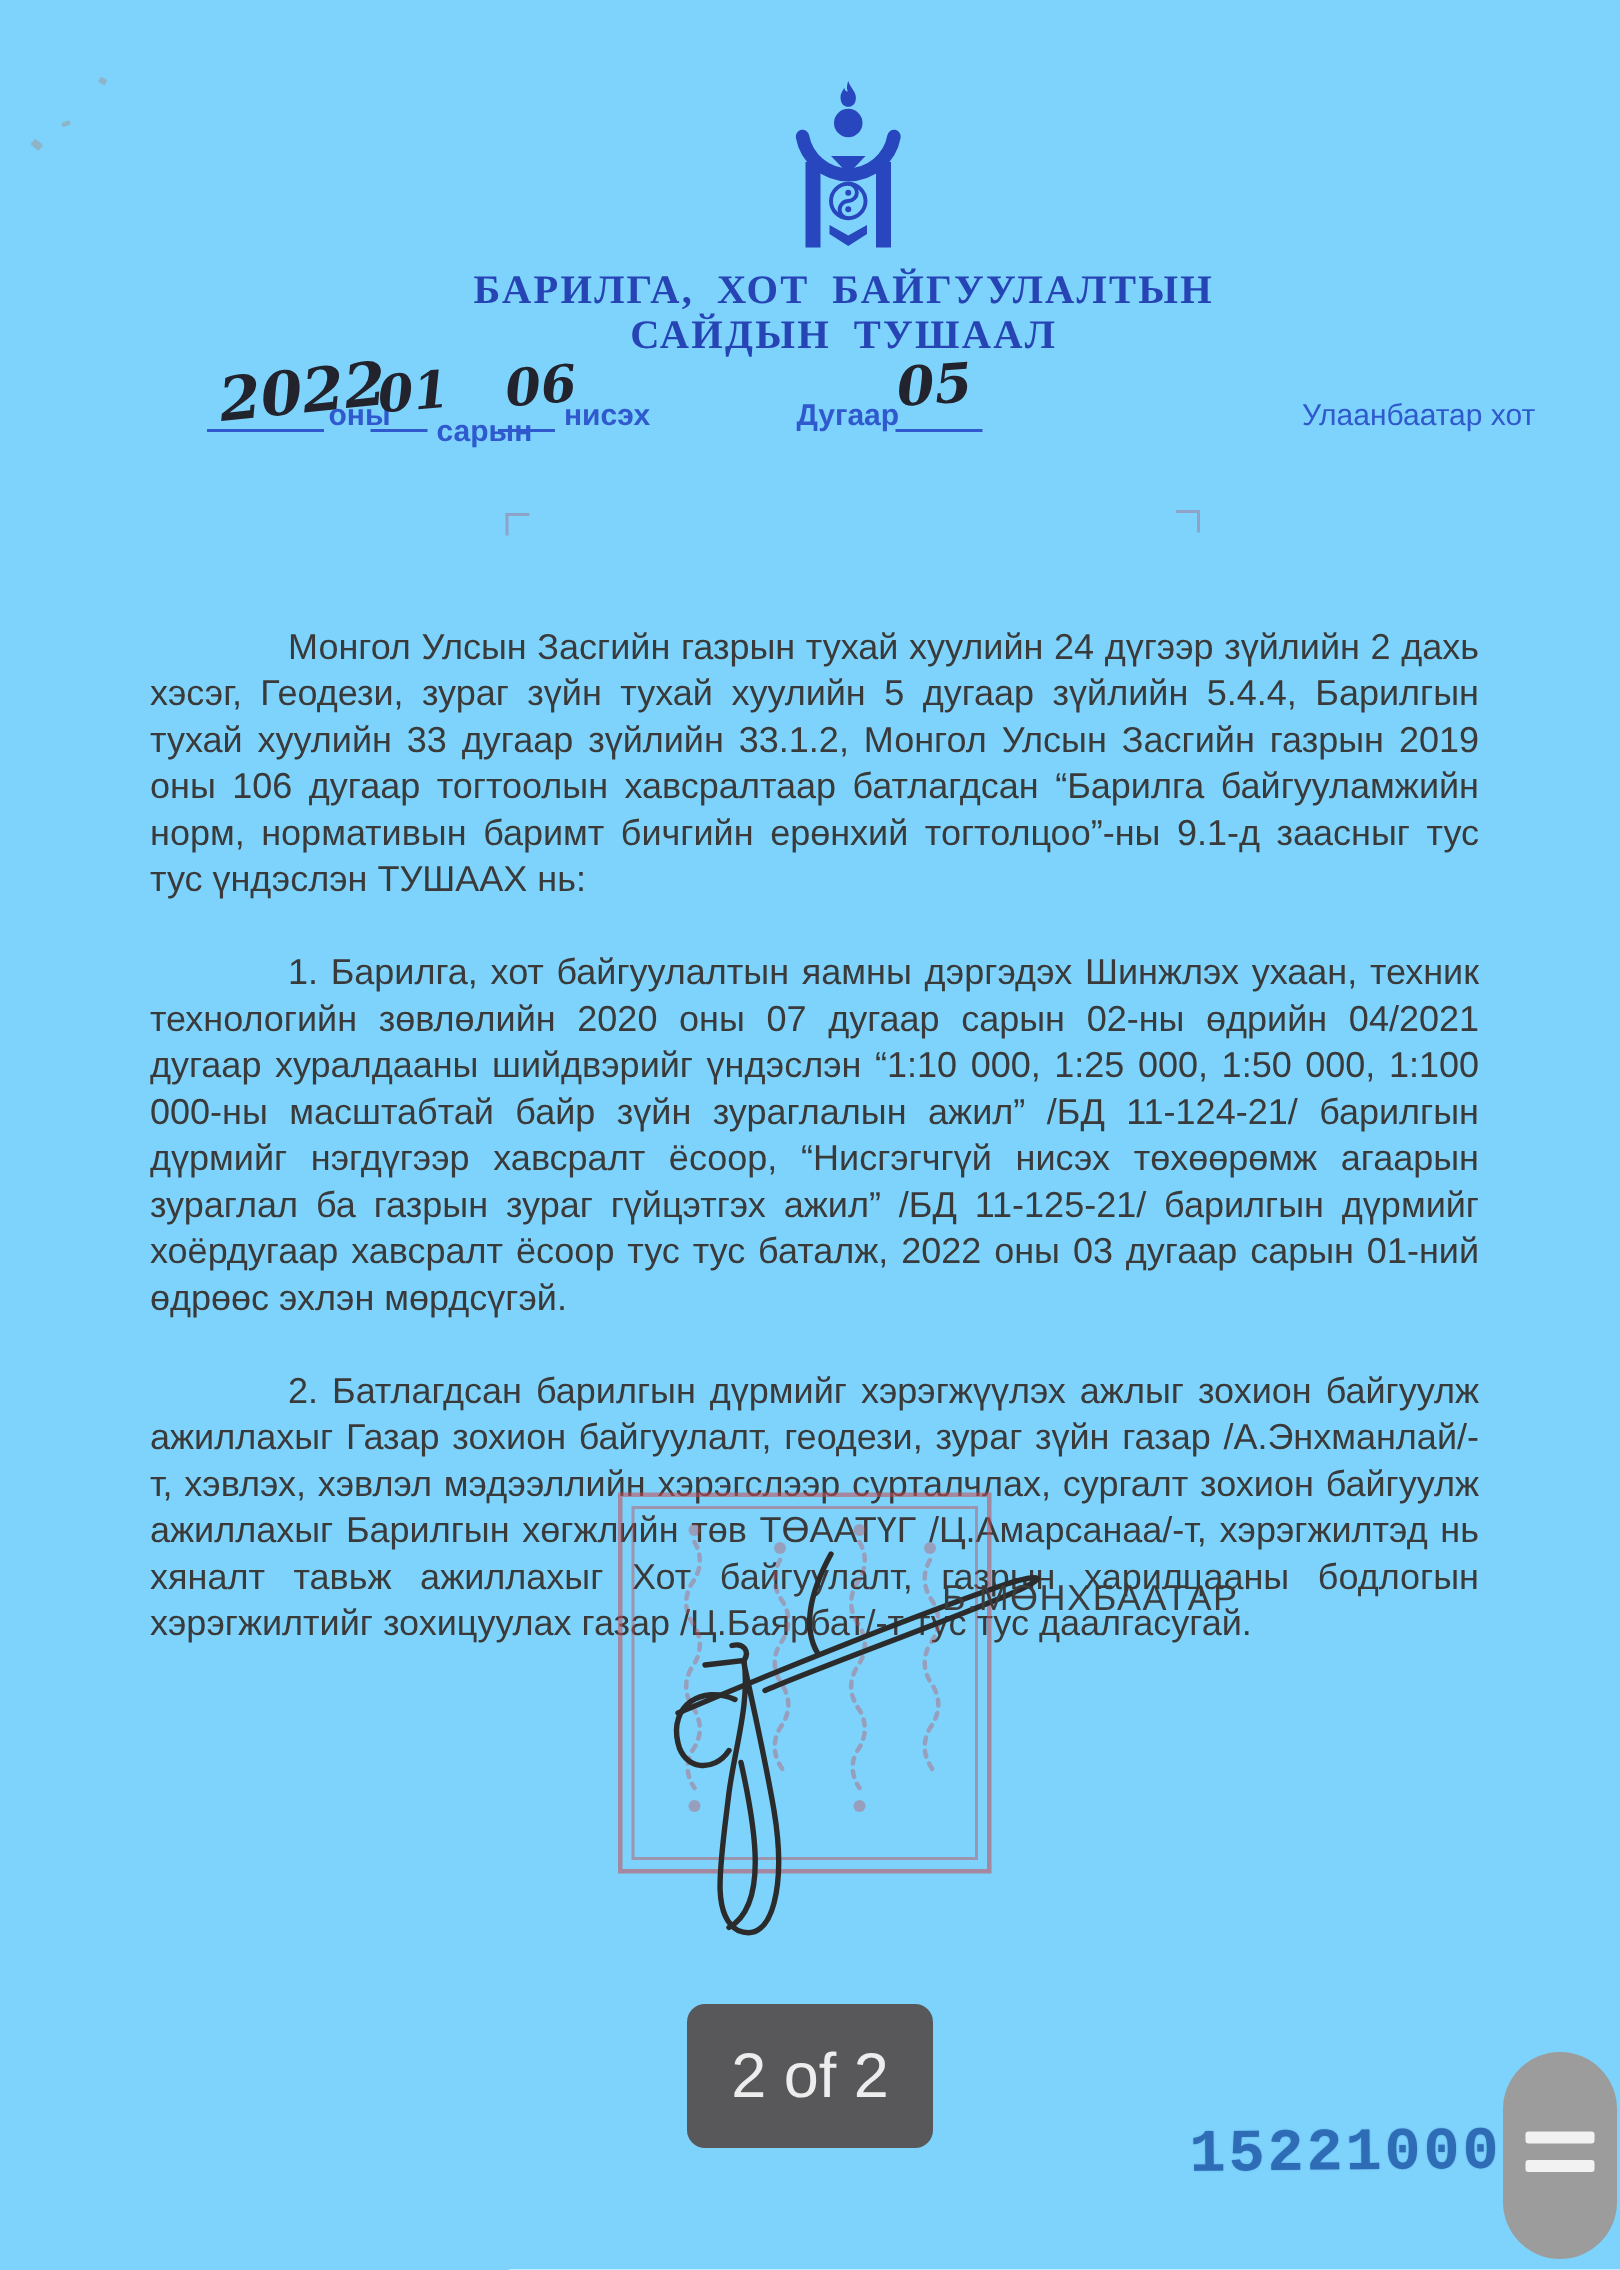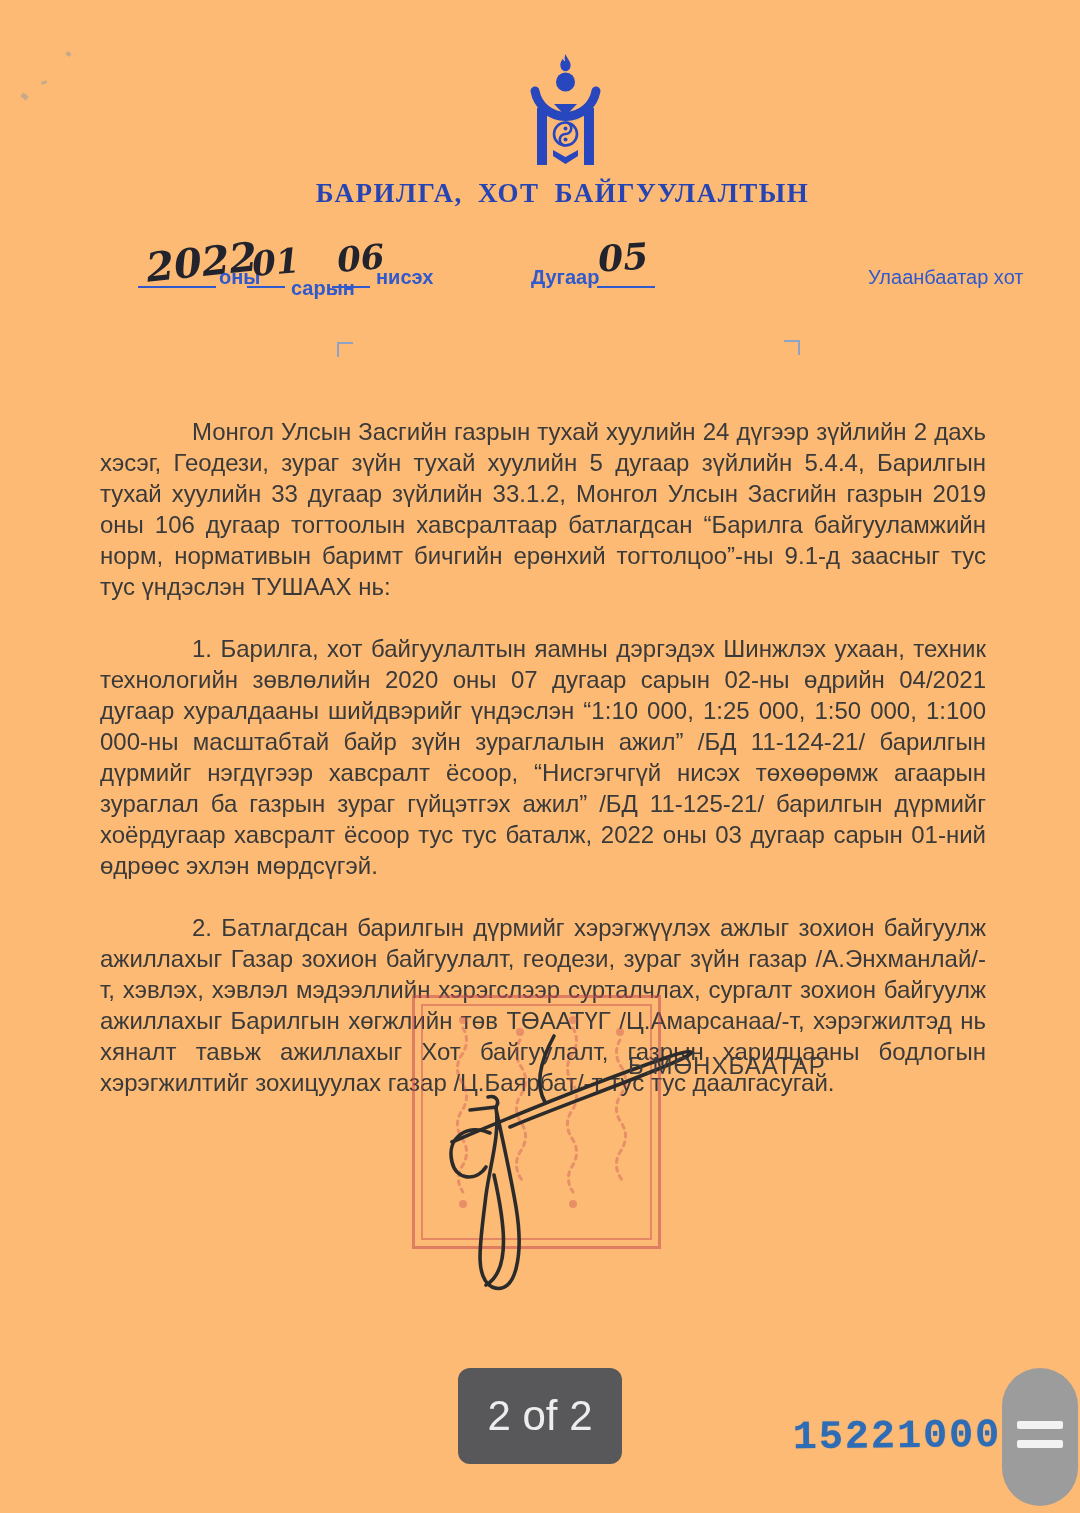--- a/index.html
+++ b/index.html
@@ -1,18 +1,18 @@
 <!DOCTYPE html>
 <html><head>
 <meta charset="utf-8">
 <style>
   html,body{margin:0;padding:0;background:#ffffff;}
   .canvas{
     position:relative;width:1080px;height:1513px;overflow:hidden;
-    background:#fdba74;
+    background:#7dd3fc;
     font-family:"Liberation Sans",sans-serif;
   }
   .speck{position:absolute;background:#9a9a9a;opacity:.55;border-radius:1px;}
 
   
   .emblem{position:absolute;left:529px;top:54px;width:76px;height:116px;}
 
   
   .org{
     position:absolute;left:140px;top:178px;width:845px;
@@ -58,21 +58,21 @@
 
   .signature{position:absolute;left:430px;top:1015px;width:400px;height:300px;}
 
   .signatory{
     position:absolute;left:628px;top:1052px;
     color:#3c3c3c;font-size:24px;letter-spacing:1px;font-weight:500;
   }
 
   
   .page-badge{
-    position:absolute;left:458px;top:1368px;width:164px;height:96px;
+    position:absolute;left:458px;top:1336px;width:164px;height:96px;
     background:#58585a;border-radius:12px;
     display:flex;align-items:center;justify-content:center;
     color:#ededed;font-size:42px;
   }
   .reg-number{
     position:absolute;left:793px;top:1414px;
     color:#2e6db6;font-family:"Liberation Mono",monospace;font-weight:bold;
     font-size:40px;letter-spacing:2px;transform:rotate(-.6deg);
     text-shadow:0 0 1px rgba(46,109,182,.6);
   }
@@ -104,20 +104,21 @@
       <circle cx="36.5" cy="80" r="11.5" fill="none" stroke="#2846bd" stroke-width="2.6"></circle>
       <path d="M36.5,68.5 a5.75,5.75 0 0 1 0,11.5 a5.75,5.75 0 0 0 0,11.5" fill="none" stroke="#2846bd" stroke-width="2.6"></path>
       <circle cx="36.5" cy="74.5" r="2"></circle>
       <circle cx="36.5" cy="85.5" r="2"></circle>
       <polygon points="24,96 36.5,103 49,96 49,102 36.5,110 24,102"></polygon>
     </g>
   </svg>
 
   <div class="org">
     <div>БАРИЛГА, ХОТ  БАЙГУУЛАЛТЫН</div>
+    <div>САЙДЫН  ТУШААЛ</div>
   </div>
 
   <div class="hand" style="left:146px;top:238px;font-size:40px;transform:rotate(-6deg);">2022</div>
   <div class="bline" style="left:138px;top:286px;width:78px;"></div>
   <div class="lbl" style="left:219px;top:266px;">оны</div>
   <div class="hand" style="left:252px;top:242px;font-size:34px;transform:rotate(-5deg);">01</div>
   <div class="bline" style="left:247px;top:286px;width:38px;"></div>
   <div class="lbl" style="left:291px;top:266px;margin-top:11px;">сарын</div>
   <div class="hand" style="left:337px;top:238px;font-size:34px;transform:rotate(-5deg);">06</div>
   <div class="bline" style="left:332px;top:286px;width:38px;"></div>

